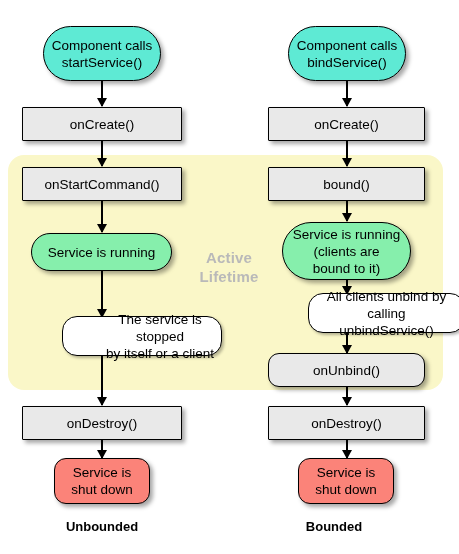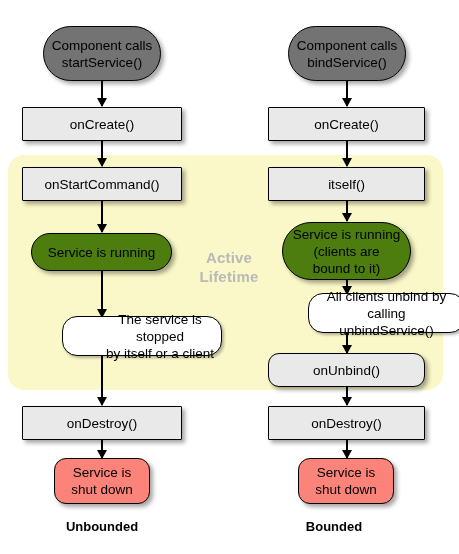--- a/index.html
+++ b/index.html
@@ -61,22 +61,22 @@
   .rect {
     background: #e9e9e9;
     border-radius: 1px;
   }
   .pill {
     border-radius: 999px;
   }
   .roundbox {
     border-radius: 12px;
   }
-  .blue   { background: #737373; }
-  .green  { background: #4d7c0f; }
+  .blue   { background: #5eead4; }
+  .green  { background: #86efac; }
   .red    { background: #fb8379; }
   .white  {
     background: #ffffff;
     border-radius: 15px;
     border-width: 1.2px;
     box-shadow: 2px 2px 3px rgba(0,0,0,0.28);
     margin-left: 40px;
   }
 
   
@@ -157,21 +157,21 @@
     <span>Component calls<br>bindService()</span>
   </div>
   <div class="arrow" style="left:346px; top:81px; height:25px;"></div>
 
   <div class="node rect" style="left:268px; top:107px; width:157px; height:34px;">
     <span>onCreate()</span>
   </div>
   <div class="arrow" style="left:346px; top:141px; height:25px;"></div>
 
   <div class="node rect" style="left:268px; top:167px; width:157px; height:34px;">
-    <span>itself()</span>
+    <span>bound()</span>
   </div>
   <div class="arrow" style="left:346px; top:201px; height:20px;"></div>
 
   <div class="node pill green" style="left:282px; top:222px; width:129px; height:58px;">
     <span>Service is running<br>(clients are<br>bound to it)</span>
   </div>
   <div class="arrow" style="left:346px; top:280px; height:14px;"></div>
 
   <div class="node white" style="left:268px; top:293px; width:157px; height:40px;">
     <span>All clients unbind by calling<br>unbindService()</span>

